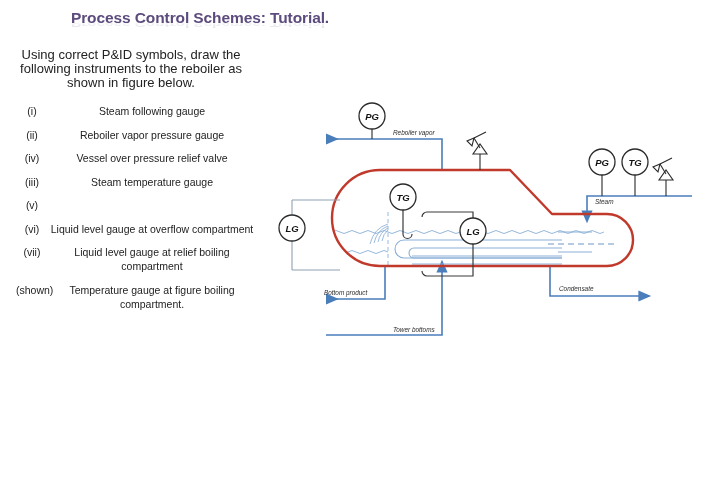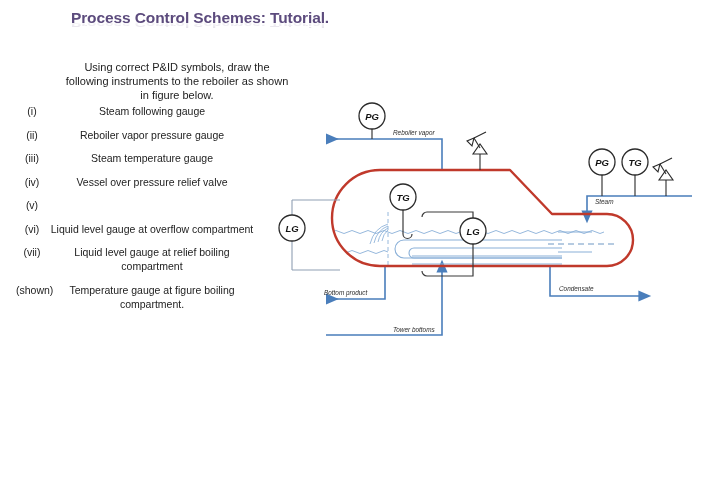--- a/index.html
+++ b/index.html
@@ -22,22 +22,22 @@
     letter-spacing:-0.1px;white-space:nowrap;line-height:20px;
     transform:scaleY(-0.55);transform-origin:top center;
     opacity:.22;
     -webkit-mask-image:linear-gradient(to bottom, rgba(0,0,0,.85), rgba(0,0,0,0) 75%);
     mask-image:linear-gradient(to bottom, rgba(0,0,0,.85), rgba(0,0,0,0) 75%);
     margin-top:1px;
   }
 
   
   #intro{
-    position:absolute;left:16px;top:60px;width:230px;
-    font-size:11px;color:#222;line-height:14.2px;margin-left:46px;
+    position:absolute;left:16px;top:48px;width:230px;
+    font-size:13px;color:#222;line-height:14.2px;
   }
   #task-list{
     position:absolute;left:16px;top:104px;width:240px;
   }
   .task-item{
     display:flex;font-size:10.5px;color:#222;line-height:14.2px;
     margin-bottom:9.3px;
   }
   .task-num{width:32px;flex:0 0 32px;}
   .task-text{flex:1 1 auto;}
@@ -70,26 +70,26 @@
   <div id="task-list">
     <div class="task-item">
       <span class="task-num">(i)</span>
       <span class="task-text">Steam following gauge</span>
     </div>
     <div class="task-item">
       <span class="task-num">(ii)</span>
       <span class="task-text">Reboiler vapor pressure gauge</span>
     </div>
     <div class="task-item">
+      <span class="task-num">(iv)</span>
+      <span class="task-text">Vessel over pressure relief valve</span>
+    </div>
+    <div class="task-item">
       <span class="task-num">(iii)</span>
       <span class="task-text">Steam temperature gauge</span>
-    </div>
-    <div class="task-item">
-      <span class="task-num">(iv)</span>
-      <span class="task-text">Vessel over pressure relief valve</span>
     </div>
     <div class="task-item">
       <span class="task-num">(v)</span>
     </div>
     <div class="task-item">
       <span class="task-num">(vi)</span>
       <span class="task-text">Liquid level gauge at overflow compartment</span>
     </div>
     <div class="task-item">
       <span class="task-num">(vii)</span>

